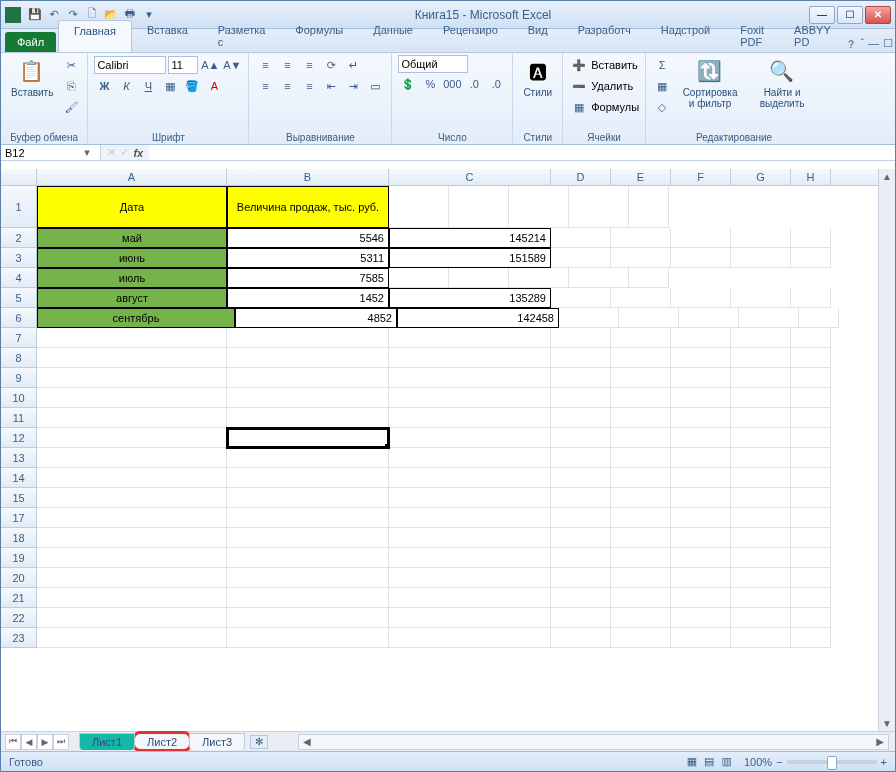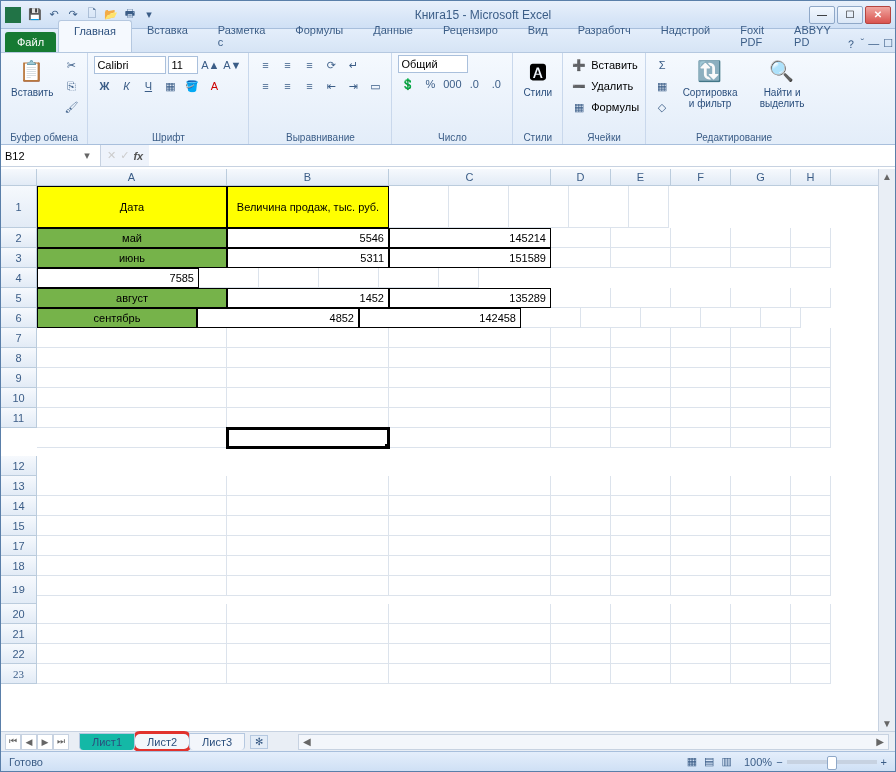--- a/index.html
+++ b/index.html
@@ -29,21 +29,21 @@
 .bigbtn{display:flex;flex-direction:column;align-items:center;justify-content:center;gap:2px;padding:2px 4px;cursor:pointer;border-radius:3px}
 .bigbtn .ic{width:28px;height:28px;display:flex;align-items:center;justify-content:center;font-size:20px}
 .bigbtn .lbl{font-size:10px;color:#2b4f7d;max-width:60px;text-align:center;line-height:1.1}
 .smallcol{display:flex;flex-direction:column;gap:1px}
 .smallrow{display:flex;gap:2px;align-items:center}
 .smallbtn{width:20px;height:20px;display:flex;align-items:center;justify-content:center;cursor:pointer;border-radius:2px;color:#3b5d87}
 .combo{height:18px;border:1px solid #aac0dc;background:#fff;font-size:11px;padding:0 2px}
 .combo.font{width:72px}
 .combo.size{width:30px}
 
-.fbar{height:22px;display:flex;border-bottom:1px solid #c7d2e1;background:#eef3fb}
+.fbar{height:16px;display:flex;border-bottom:1px solid #c7d2e1;background:#eef3fb}
 .namebox{width:100px;border-right:1px solid #c7d2e1;background:#fff;display:flex;align-items:center}
 .namebox input{border:none;width:78px;padding:0 4px;font-size:11px;outline:none}
 .namebox .dd{width:16px;text-align:center;color:#666;cursor:pointer}
 .fx-icons{display:flex;align-items:center;gap:4px;padding:0 6px;color:#555}
 .fx-icons .fx{font-style:italic;font-weight:bold;cursor:pointer}
 .fbar input.formula{flex:1;border:none;background:#fff;padding:0 4px;outline:none}
 
 .sheet-wrap{position:absolute;top:168px;left:0;right:0;bottom:40px;overflow:hidden;background:#fff}
 .colheads{display:flex;background:linear-gradient(#f6f9fd,#e2ebf6);border-bottom:1px solid #bcd}
 .colheads .corner{width:36px;border-right:1px solid #bcd;background:linear-gradient(#f6f9fd,#e2ebf6)}
@@ -299,41 +299,42 @@
         <div class="cell num" style="width: 162px; height: 20px;">5311</div>
         <div class="cell num" style="width: 162px; height: 20px;">151589</div>
         <div class="cell" style="width: 60px; height: 20px;"></div>
         <div class="cell" style="width: 60px; height: 20px;"></div>
         <div class="cell" style="width: 60px; height: 20px;"></div>
         <div class="cell" style="width: 60px; height: 20px;"></div>
         <div class="cell" style="width: 40px; height: 20px;"></div>
       </div>
       <div class="row">
         <div class="rh" style="height: 20px;">4</div>
+        <div class="cell mon" style="width: 190px; height: 20px;">июль</div>
         <div class="cell num" style="width: 162px; height: 20px;">7585</div>
         <div class="cell" style="width: 60px; height: 20px;"></div>
         <div class="cell" style="width: 60px; height: 20px;"></div>
         <div class="cell" style="width: 60px; height: 20px;"></div>
         <div class="cell" style="width: 60px; height: 20px;"></div>
         <div class="cell" style="width: 40px; height: 20px;"></div>
       </div>
       <div class="row">
         <div class="rh" style="height: 20px;">5</div>
         <div class="cell mon" style="width: 190px; height: 20px;">август</div>
         <div class="cell num" style="width: 162px; height: 20px;">1452</div>
         <div class="cell num" style="width: 162px; height: 20px;">135289</div>
         <div class="cell" style="width: 60px; height: 20px;"></div>
         <div class="cell" style="width: 60px; height: 20px;"></div>
         <div class="cell" style="width: 60px; height: 20px;"></div>
         <div class="cell" style="width: 60px; height: 20px;"></div>
         <div class="cell" style="width: 40px; height: 20px;"></div>
       </div>
       <div class="row">
         <div class="rh" style="height: 20px;">6</div>
-        <div class="cell mon" style="width: 160px; height: 20px;">сентябрь</div>
+        <div class="cell mon" style="width: 198px; height: 20px;">сентябрь</div>
         <div class="cell num" style="width: 162px; height: 20px;">4852</div>
         <div class="cell num" style="width: 162px; height: 20px;">142458</div>
         <div class="cell" style="width: 60px; height: 20px;"></div>
         <div class="cell" style="width: 60px; height: 20px;"></div>
         <div class="cell" style="width: 60px; height: 20px;"></div>
         <div class="cell" style="width: 60px; height: 20px;"></div>
         <div class="cell" style="width: 40px; height: 20px;"></div>
       </div>
       <div class="row">
         <div class="rh" style="height: 20px;">7</div>
@@ -384,21 +385,21 @@
         <div class="cell" style="width: 190px; height: 20px;"></div>
         <div class="cell" style="width: 162px; height: 20px;"></div>
         <div class="cell" style="width: 162px; height: 20px;"></div>
         <div class="cell" style="width: 60px; height: 20px;"></div>
         <div class="cell" style="width: 60px; height: 20px;"></div>
         <div class="cell" style="width: 60px; height: 20px;"></div>
         <div class="cell" style="width: 60px; height: 20px;"></div>
         <div class="cell" style="width: 40px; height: 20px;"></div>
       </div>
       <div class="row">
-        <div class="rh" style="height: 20px; margin-top: 28px;">12</div>
+        <div class="rh" style="height: 20px;">12</div>
         <div class="cell" style="width: 190px; height: 20px;"></div>
         <div class="cell sel" style="width: 162px; height: 20px;"></div>
         <div class="cell" style="width: 162px; height: 20px;"></div>
         <div class="cell" style="width: 60px; height: 20px;"></div>
         <div class="cell" style="width: 60px; height: 20px;"></div>
         <div class="cell" style="width: 60px; height: 20px;"></div>
         <div class="cell" style="width: 60px; height: 20px;"></div>
         <div class="cell" style="width: 40px; height: 20px;"></div>
       </div>
       <div class="row">
@@ -450,21 +451,21 @@
         <div class="cell" style="width: 190px; height: 20px;"></div>
         <div class="cell" style="width: 162px; height: 20px;"></div>
         <div class="cell" style="width: 162px; height: 20px;"></div>
         <div class="cell" style="width: 60px; height: 20px;"></div>
         <div class="cell" style="width: 60px; height: 20px;"></div>
         <div class="cell" style="width: 60px; height: 20px;"></div>
         <div class="cell" style="width: 60px; height: 20px;"></div>
         <div class="cell" style="width: 40px; height: 20px;"></div>
       </div>
       <div class="row">
-        <div class="rh" style="height: 28px; font-family: Liberation Mono, monospace;">19</div>
+        <div class="rh" style="height: 20px;">19</div>
         <div class="cell" style="width: 190px; height: 20px;"></div>
         <div class="cell" style="width: 162px; height: 20px;"></div>
         <div class="cell" style="width: 162px; height: 20px;"></div>
         <div class="cell" style="width: 60px; height: 20px;"></div>
         <div class="cell" style="width: 60px; height: 20px;"></div>
         <div class="cell" style="width: 60px; height: 20px;"></div>
         <div class="cell" style="width: 60px; height: 20px;"></div>
         <div class="cell" style="width: 40px; height: 20px;"></div>
       </div>
       <div class="row">
@@ -494,21 +495,21 @@
         <div class="cell" style="width: 190px; height: 20px;"></div>
         <div class="cell" style="width: 162px; height: 20px;"></div>
         <div class="cell" style="width: 162px; height: 20px;"></div>
         <div class="cell" style="width: 60px; height: 20px;"></div>
         <div class="cell" style="width: 60px; height: 20px;"></div>
         <div class="cell" style="width: 60px; height: 20px;"></div>
         <div class="cell" style="width: 60px; height: 20px;"></div>
         <div class="cell" style="width: 40px; height: 20px;"></div>
       </div>
       <div class="row">
-        <div class="rh" style="height: 20px; font-family: Liberation Serif, serif;">23</div>
+        <div class="rh" style="height: 20px;">23</div>
         <div class="cell" style="width: 190px; height: 20px;"></div>
         <div class="cell" style="width: 162px; height: 20px;"></div>
         <div class="cell" style="width: 162px; height: 20px;"></div>
         <div class="cell" style="width: 60px; height: 20px;"></div>
         <div class="cell" style="width: 60px; height: 20px;"></div>
         <div class="cell" style="width: 60px; height: 20px;"></div>
         <div class="cell" style="width: 60px; height: 20px;"></div>
         <div class="cell" style="width: 40px; height: 20px;"></div>
       </div>
     </div>

